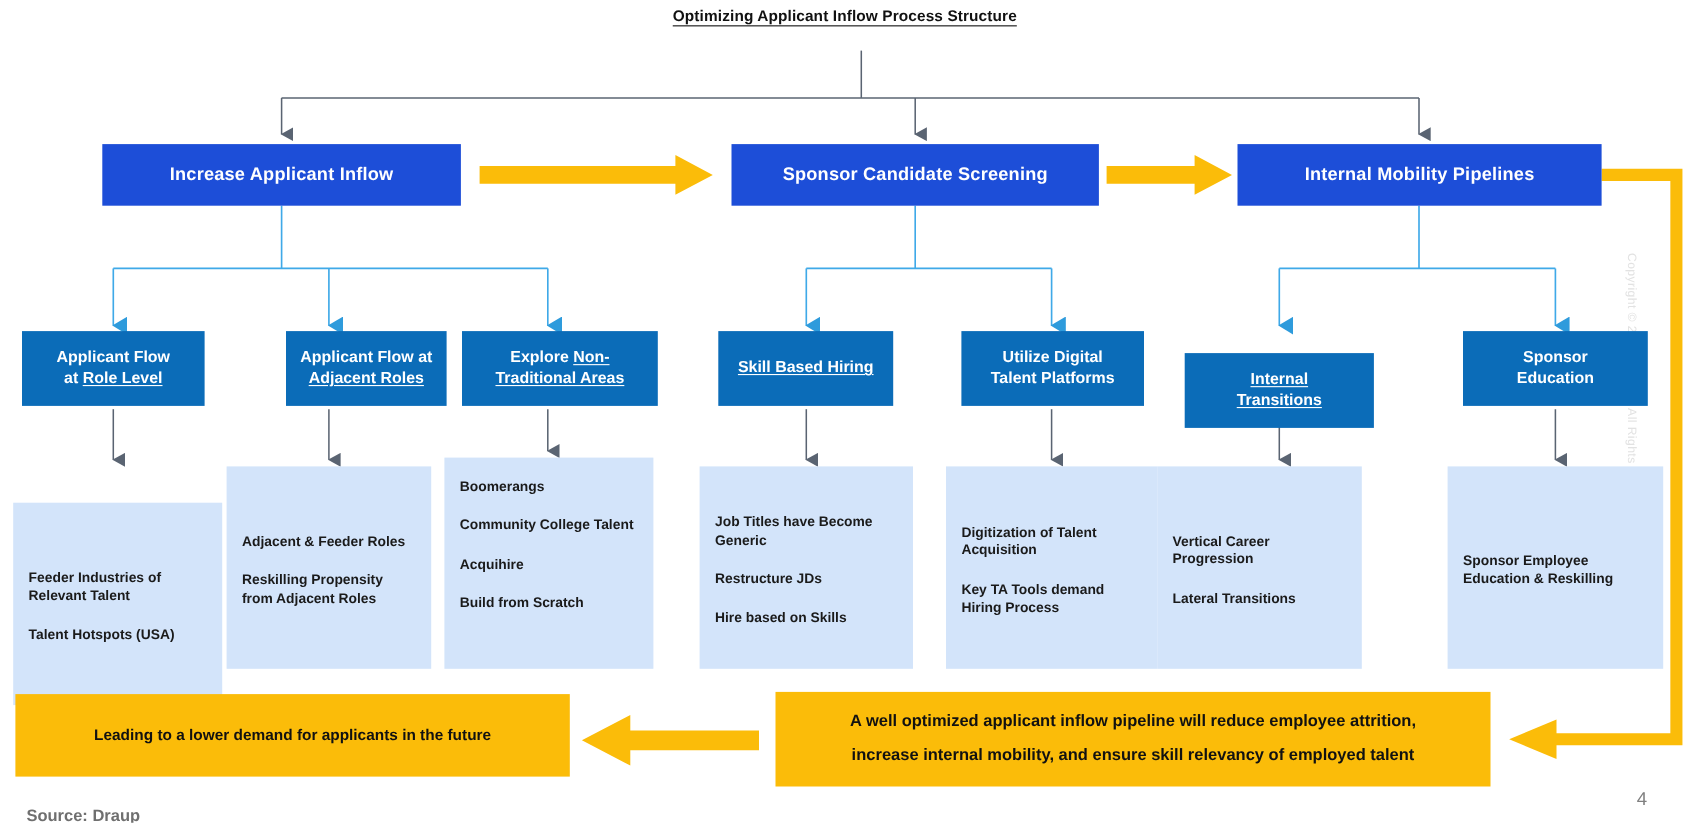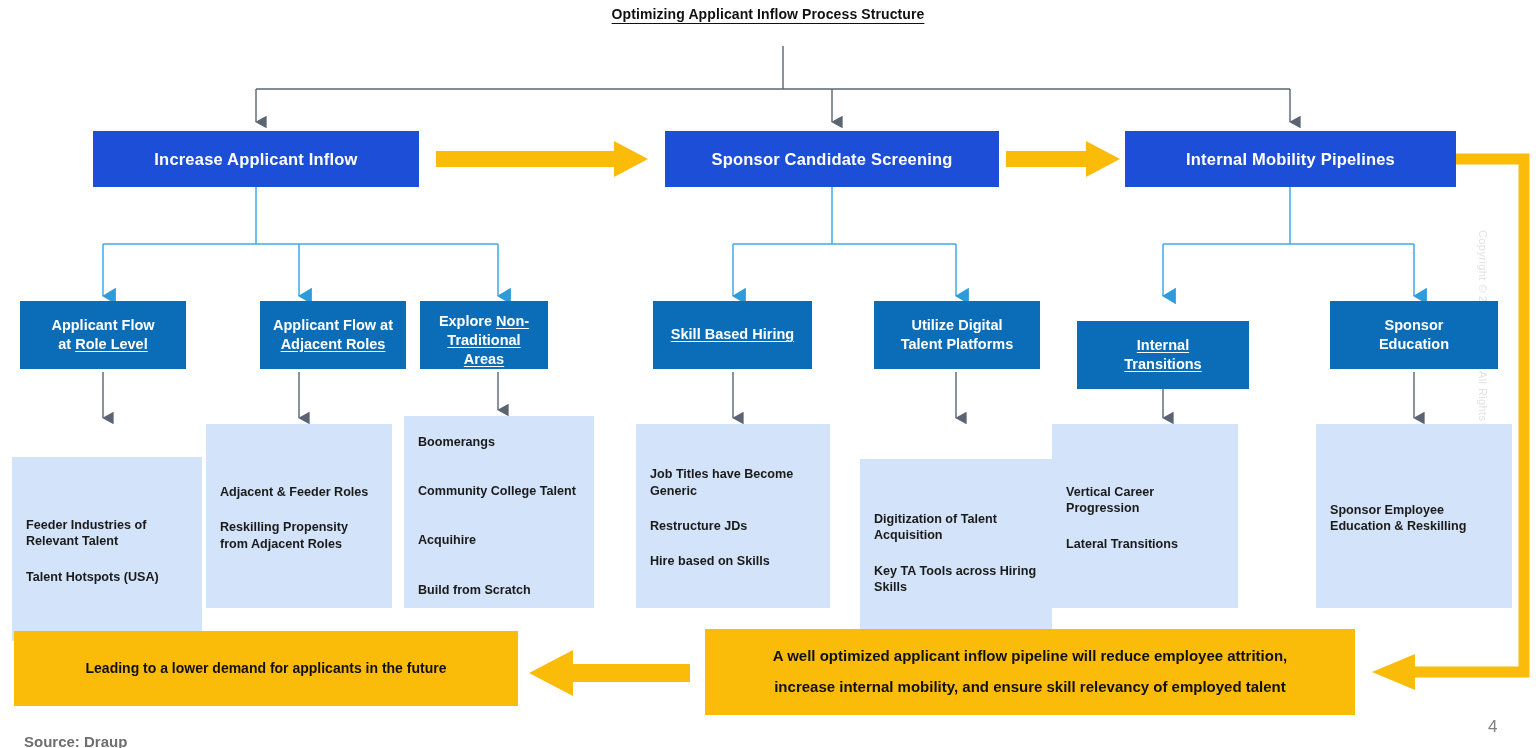--- a/index.html
+++ b/index.html
@@ -164,21 +164,21 @@
     </span>
   </div>
 
   <div class="abs l2" style="left:212px;top:301px;width:146px;margin-left:48px;">
     <span>
       <span>Applicant Flow at</span><br>
       <span class="u">Adjacent Roles</span>
     </span>
   </div>
 
-  <div class="abs l2" style="left:420px;top:301px;width:128px;align-items:flex-end;">
+  <div class="abs l2" style="left:420px;top:301px;width:178px;">
     <span>
       <span>Explore </span><span class="u">Non-</span><br>
       <span class="u">Traditional Areas</span>
     </span>
   </div>
 
   <div class="abs l2" style="left:653px;top:301px;width:159px;">
     <span class="u">Skill Based Hiring</span>
   </div>
 
@@ -206,36 +206,36 @@
   <div class="abs l3" style="left:12px;top:424px;width:190px;height:184px;margin-top:33px;">
     <div class="li">Feeder Industries of Relevant Talent</div>
     <div class="li">Talent Hotspots (USA)</div>
   </div>
 
   <div class="abs l3" style="left:206px;top:424px;width:186px;height:184px;">
     <div class="li">Adjacent &amp; Feeder Roles</div>
     <div class="li">Reskilling Propensity from Adjacent Roles</div>
   </div>
 
-  <div class="abs l3 top" style="left:404px;top:416px;width:190px;height:192px;padding-top:18px;justify-content:space-between;">
+  <div class="abs l3 top" style="left:404px;top:416px;width:190px;height:192px;padding-top:18px;">
     <div class="li">Boomerangs</div>
     <div class="li">Community College Talent</div>
     <div class="li">Acquihire</div>
     <div class="li">Build from Scratch</div>
   </div>
 
   <div class="abs l3" style="left:636px;top:424px;width:194px;height:184px;">
     <div class="li">Job Titles have Become Generic</div>
     <div class="li">Restructure JDs</div>
     <div class="li">Hire based on Skills</div>
   </div>
 
-  <div class="abs l3" style="left:860px;top:424px;width:192px;height:184px;margin-top:35px;">
+  <div class="abs l3" style="left:860px;top:424px;width:192px;height:184px;">
     <div class="li">Digitization of Talent Acquisition</div>
-    <div class="li">Key TA Tools across Hiring Skills</div>
+    <div class="li">Key TA Tools demand Hiring Process</div>
   </div>
 
   <div class="abs l3" style="left:1052px;top:424px;width:186px;height:184px;">
     <div class="li">Vertical Career Progression</div>
     <div class="li">Lateral Transitions</div>
   </div>
 
   <div class="abs l3" style="left:1316px;top:424px;width:196px;height:184px;">
     <div class="li">Sponsor Employee Education &amp; Reskilling</div>
   </div>

